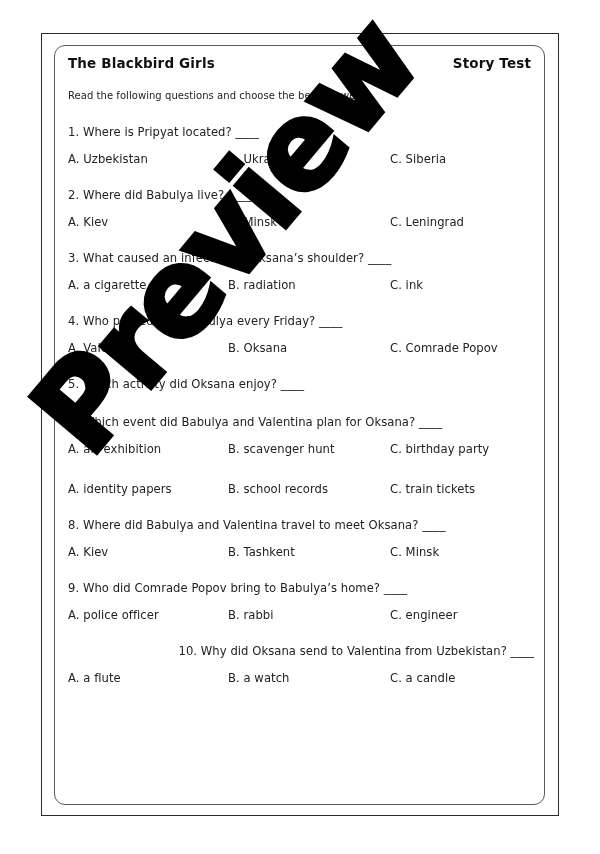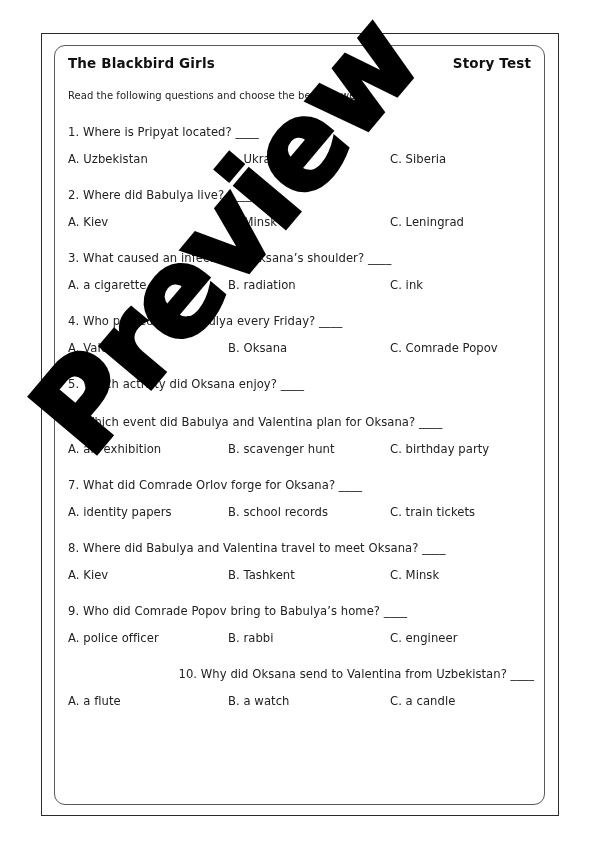--- a/index.html
+++ b/index.html
@@ -190,21 +190,20 @@
         </div>
         <div class="question-block">
           <div class="question-prompt">6. Which event did Babulya and Valentina plan for Oksana? ____</div>
           <div class="choice-row">
             <span class="choice choice-a">A. art exhibition</span>
             <span class="choice choice-b">B. scavenger hunt</span>
             <span class="choice choice-c">C. birthday party</span>
           </div>
         </div>
         <div class="question-block">
-          <div class="question-prompt">7. What did Comrade Orlov forge for Oksana? ____</div>
           <div class="choice-row">
             <span class="choice choice-a">A. identity papers</span>
             <span class="choice choice-b">B. school records</span>
             <span class="choice choice-c">C. train tickets</span>
           </div>
         </div>
         <div class="question-block">
           <div class="question-prompt">8. Where did Babulya and Valentina travel to meet Oksana? ____</div>
           <div class="choice-row">
             <span class="choice choice-a">A. Kiev</span>

